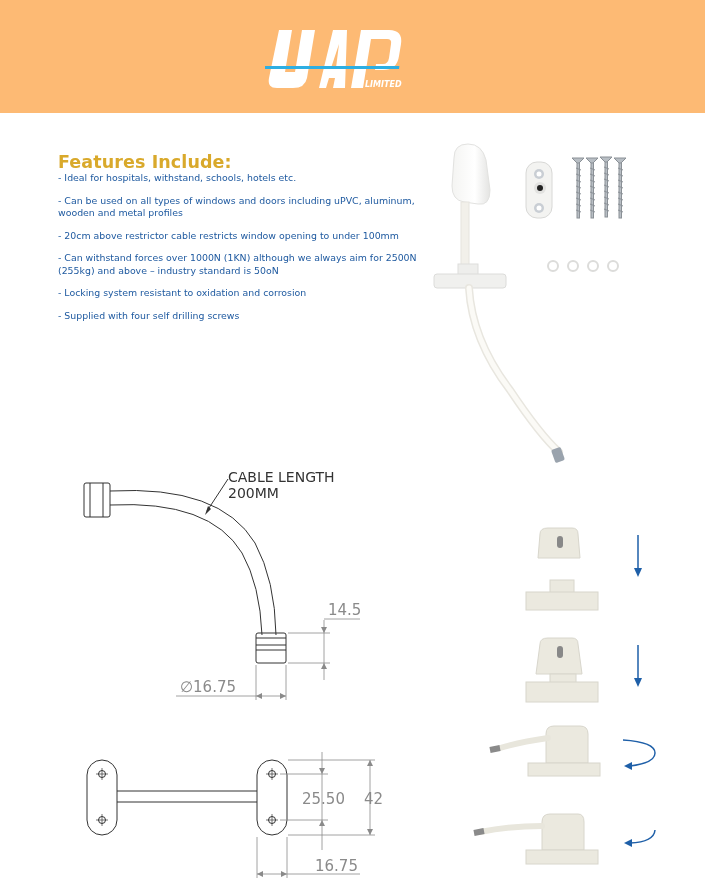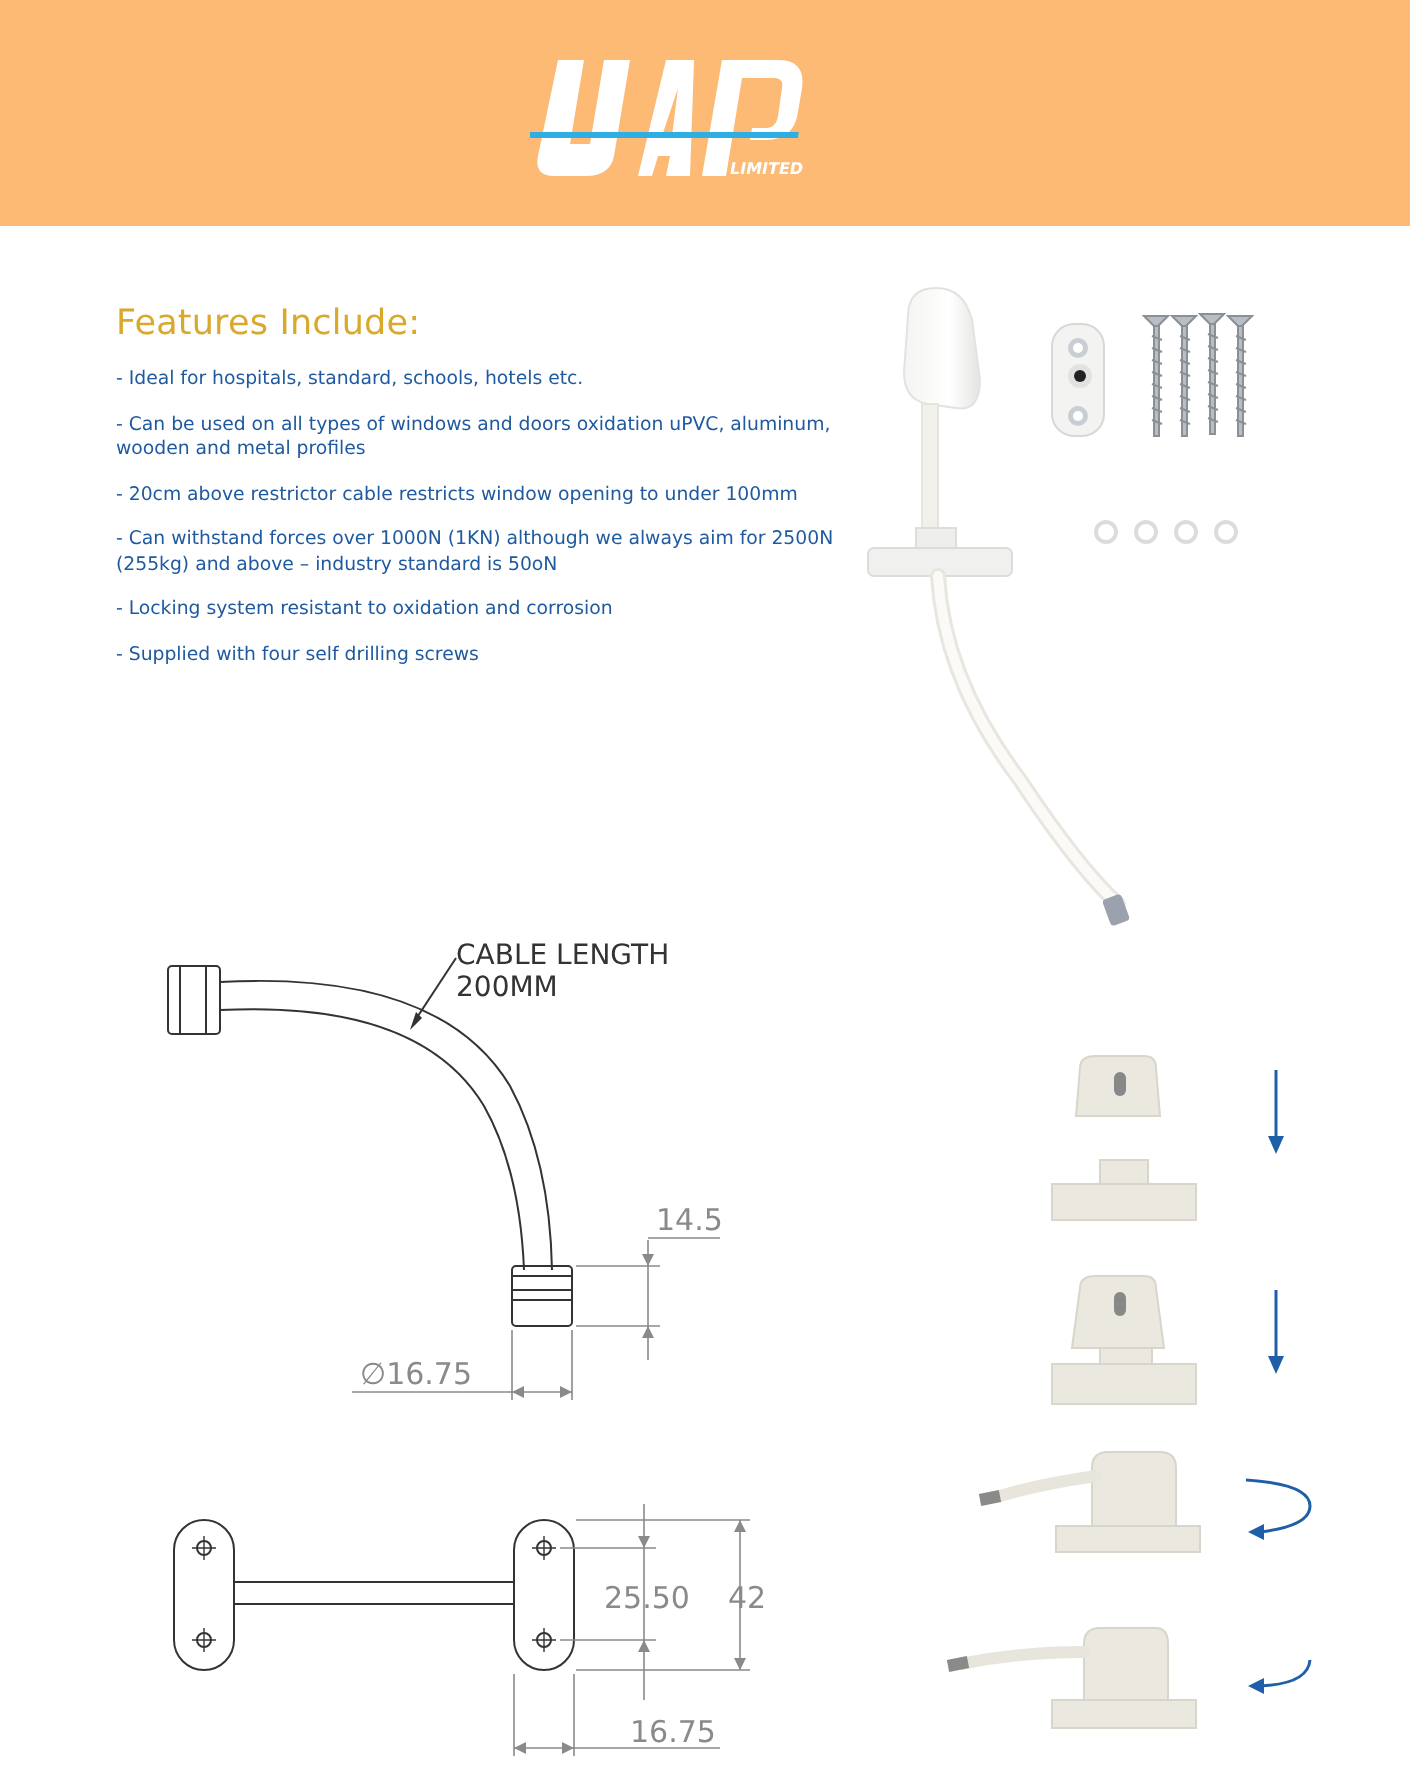--- a/index.html
+++ b/index.html
@@ -7,22 +7,22 @@
   body { position: relative; font-family: "DejaVu Sans", sans-serif; }
 
   .header {
     position: absolute; left: 0; top: 0; width: 705px; height: 113px;
     background: #fdba74;
   }
   .logo { position: absolute; left: 265px; top: 26px; width: 180px; height: 66px; }
 
   .features { position: absolute; left: 58px; top: 152px; width: 360px; }
   .features h2 {
-    font-family: "DejaVu Sans", sans-serif; font-weight: normal;
-    font-size: 17.5px; color: #d9a92b; letter-spacing: 0.1px; margin-bottom: 12px;
+    font-family: "DejaVu Sans", sans-serif; font-weight: bold;
+    font-size: 17.5px; color: #d9a92b; letter-spacing: 0.1px; margin-bottom: 0;
   }
   .features ul { list-style: none; }
   .features li {
     font-size: 9.4px; line-height: 12.5px; color: #1f5aa0; margin-bottom: 10px;
   }
 
   .product-photo { position: absolute; left: 420px; top: 130px; width: 210px; height: 350px; }
   .accessories { position: absolute; left: 520px; top: 150px; width: 120px; height: 130px; }
 
   .drawing-side { position: absolute; left: 70px; top: 455px; width: 300px; height: 250px; }
@@ -46,22 +46,22 @@
       <path d="M86 62 L96 4 L124 4 Q138 4 136 18 L134 30 Q132 44 118 44 L110 44 L111 38 L118 38 Q123 38 124 32 L126 18 Q127 13 122 13 L106 13 L98 62 Z"></path>
       <rect x="0" y="40" width="140" height="3" fill="#2eaee2" transform="skewX(-8)"></rect>
       <text x="100" y="61" font-family="DejaVu Sans, sans-serif" font-size="8" font-weight="bold" font-style="italic" fill="#ffffff">LIMITED</text>
     </g>
   </svg>
 </div>
 
 <div class="features">
   <h2>Features Include:</h2>
   <ul>
-    <li>- Ideal for hospitals, standard, schools, hotels etc.</li>
-    <li>- Can be used on all types of windows and doors oxidation uPVC, aluminum, wooden and metal profiles</li>
+    <li>- Ideal for hospitals, withstand, schools, hotels etc.</li>
+    <li>- Can be used on all types of windows and doors including uPVC, aluminum, wooden and metal profiles</li>
     <li>- 20cm above restrictor cable restricts window opening to under 100mm</li>
     <li>- Can withstand forces over 1000N (1KN) although we always aim for 2500N (255kg) and above – industry standard is 50oN</li>
     <li>- Locking system resistant to oxidation and corrosion</li>
     <li>- Supplied with four self drilling screws</li>
   </ul>
 </div>
 
 <svg class="product-photo" viewBox="0 0 210 350">
   <defs>
     <linearGradient id="wh" x1="0" x2="1">

